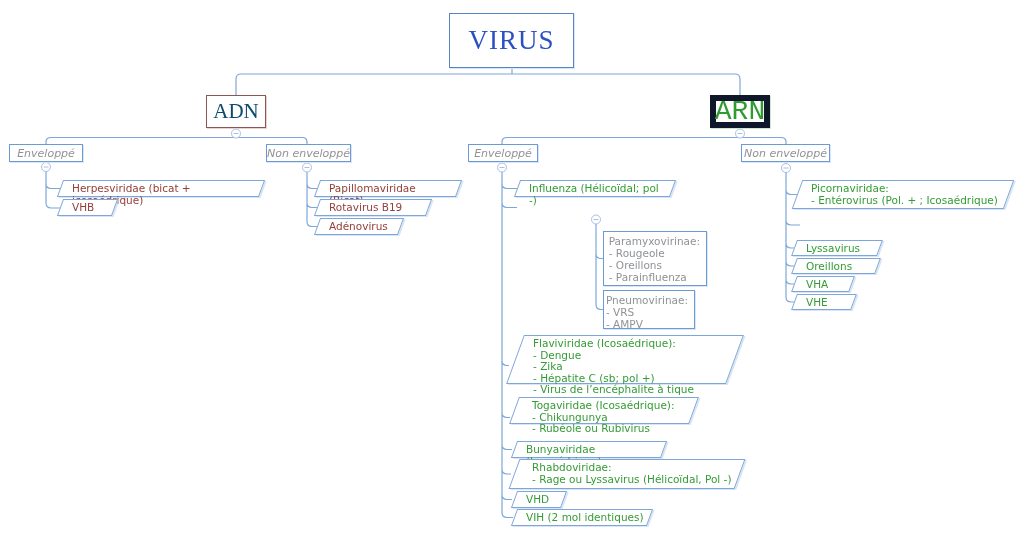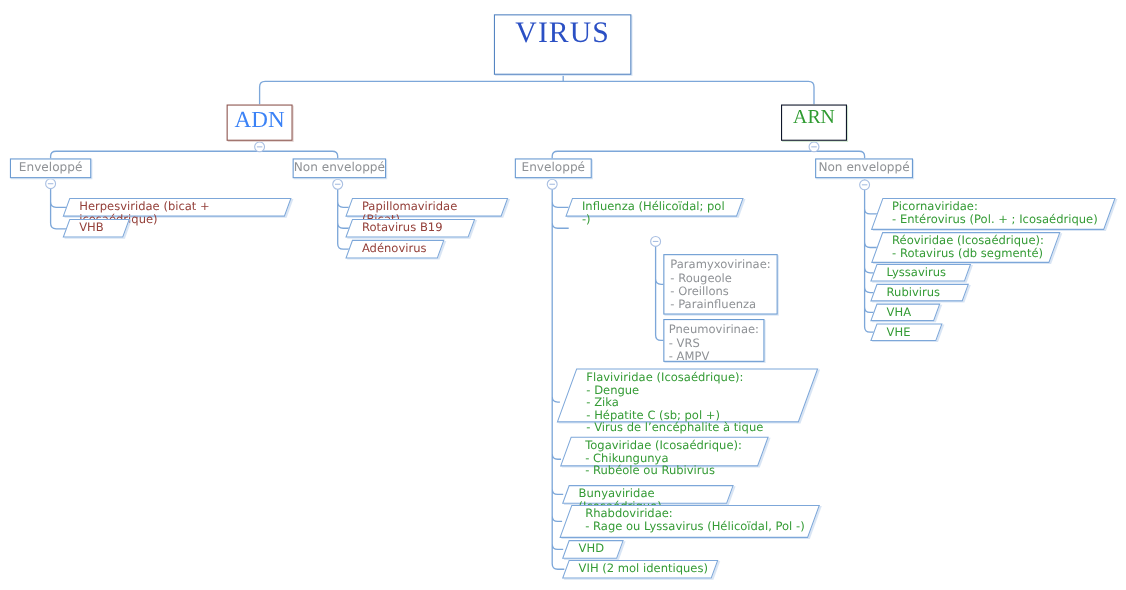--- a/index.html
+++ b/index.html
@@ -6,43 +6,43 @@
   .stage{
     position:relative;width:1024px;height:536px;background:#ffffff;
     font-family:"DejaVu Sans","Liberation Sans",sans-serif;overflow:hidden;
     cursor:default;
   }
   svg.wires{position:absolute;left:0;top:0;width:1024px;height:536px;}
 
   
   .rnode{
     position:absolute;box-sizing:border-box;background:#fff;
-    display:flex;justify-content:center;
+    display:flex;align-items:center;justify-content:center;
     border:1px solid #6b9bd2;box-shadow:1px 1px 0 #d9e6f5;
   }
   .rnode.root{
     border:1px solid #5585c2;
     font-family:"Liberation Serif","DejaVu Serif",serif;
     font-size:27px;color:#2b50c4;letter-spacing:1px;
   }
   .rnode.adn{
     border:1px solid #8d554f;box-shadow:1px 1px 0 #e4d4d2;
     font-family:"Liberation Serif","DejaVu Serif",serif;
-    font-size:21px;color:#3b82f6;
+    font-size:21px;color:#0c4a6e;
   }
   .rnode.arn{
-    border:1px solid #0f172a;box-shadow:1px 1px 0 #cfe6cf;
-    font-family:Liberation Serif, serif;
-    font-size:18px;color:#2f9b31;
-  }
-  .rnode.gray{font-size:11px;color:#8f9296;}
+    border:6px solid #0f172a;box-shadow:1px 1px 0 #cfe6cf;
+    font-family:Liberation Mono, monospace;
+    font-size:28px;color:#2f9b31;
+  }
+  .rnode.gray{font-size:11px;color:#8f9296;font-style:italic;}
   .rnode.subbox{
-    align-items:flex-start;justify-content:center;
+    align-items:flex-start;justify-content:flex-end;
     font-size:10.5px;line-height:12px;color:#8f9296;
-    padding:3px 22px;white-space:pre-line;
+    padding:3px 6px;white-space:pre-line;
   }
 
   
   .pnode{position:absolute;}
   .pnode .pbg{
     position:absolute;inset:0;background:#fff;
     border:1px solid #7da7d9;box-sizing:border-box;
     transform:skewX(-20deg);
     box-shadow:2px 1px 0 rgba(185,208,235,.55);
   }
@@ -221,32 +221,27 @@
   <div class="pnode green one" style="left:514px;top:509px;width:136px;height:17px">
     <div class="pbg"></div>
     <span class="ptxt">VIH (2 mol identiques)</span>
   </div>
 
   <div class="pnode green big" style="left:797px;top:180px;width:212px;height:29px">
     <div class="pbg"></div>
     <span class="ptxt" style="padding-left:14px">Picornaviridae:
 - Entérovirus (Pol. + ; Icosaédrique)</span>
   </div>
-  <div class="pnode green big" style="left:797px;top:211px;width:162px;height:28px">
-    <div class="pbg"></div>
-    <span class="ptxt" style="padding-left:14px">Réoviridae (Icosaédrique):
-- Rotavirus (db segmenté)</span>
-  </div>
   <div class="pnode green one" style="left:794px;top:240px;width:86px;height:16px">
     <div class="pbg"></div>
     <span class="ptxt">Lyssavirus</span>
   </div>
   <div class="pnode green one" style="left:794px;top:258px;width:84px;height:16px">
     <div class="pbg"></div>
-    <span class="ptxt">Rubivirus</span>
+    <span class="ptxt">Oreillons</span>
   </div>
   <div class="pnode green one" style="left:794px;top:276px;width:58px;height:16px">
     <div class="pbg"></div>
     <span class="ptxt">VHA</span>
   </div>
   <div class="pnode green one" style="left:794px;top:294px;width:60px;height:16px">
     <div class="pbg"></div>
     <span class="ptxt">VHE</span>
   </div>
 

